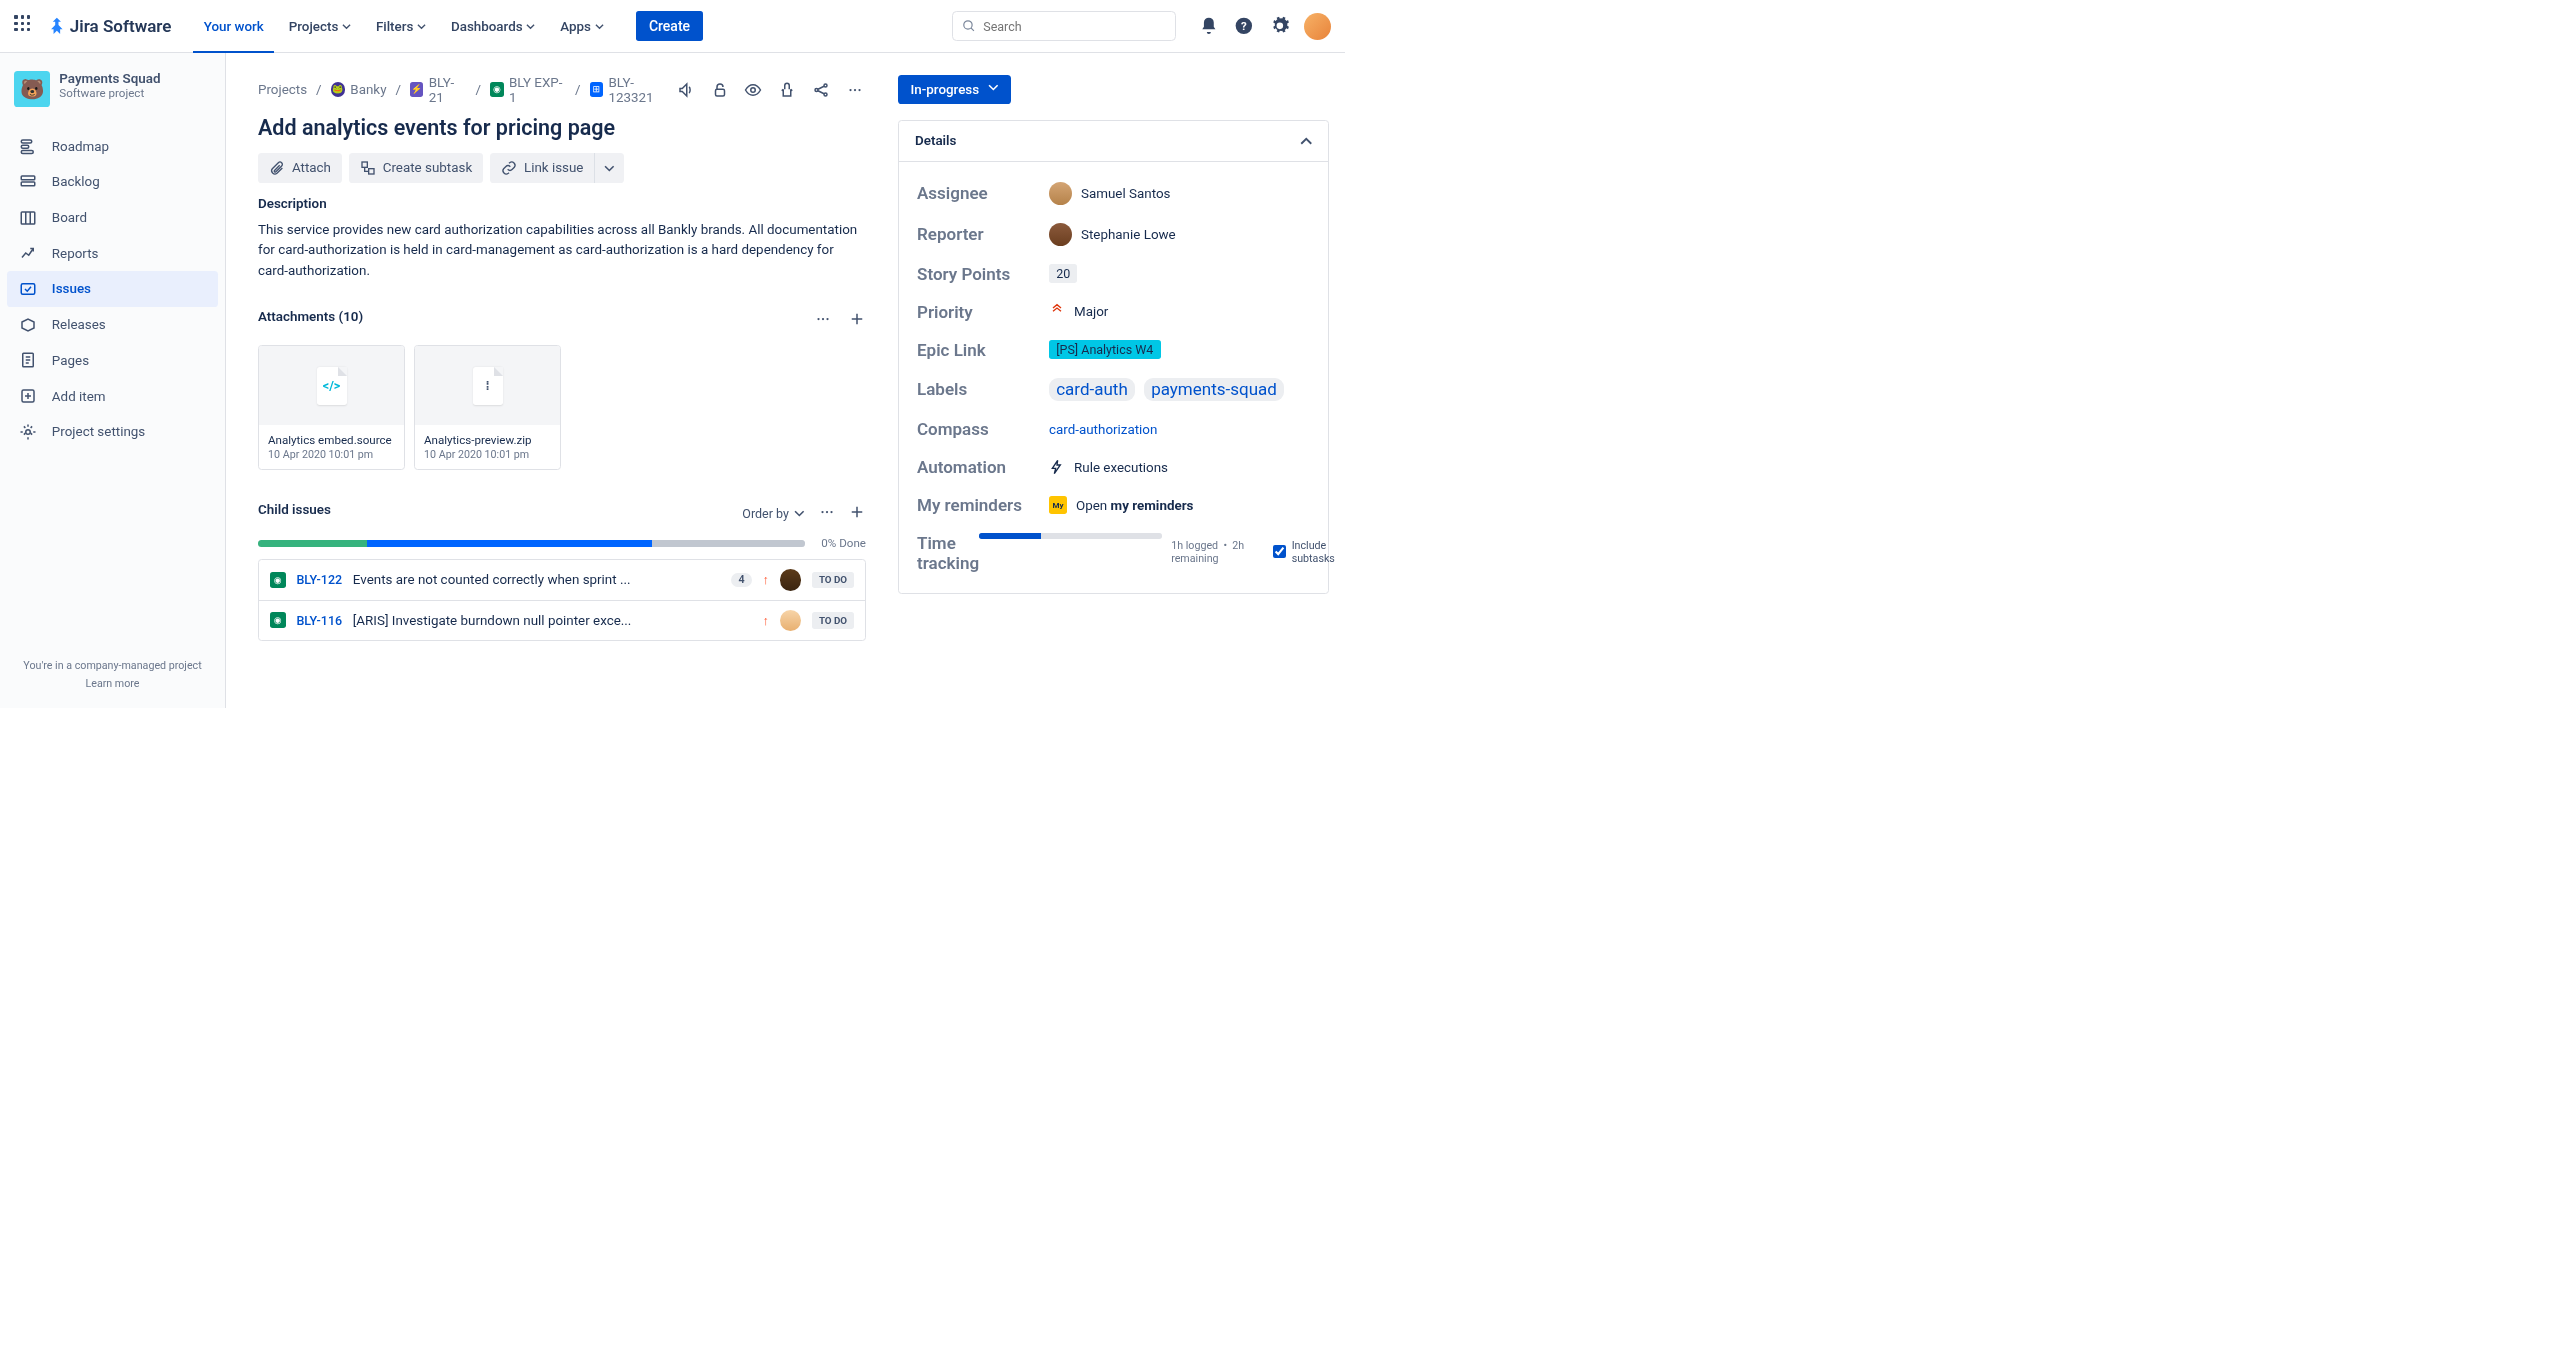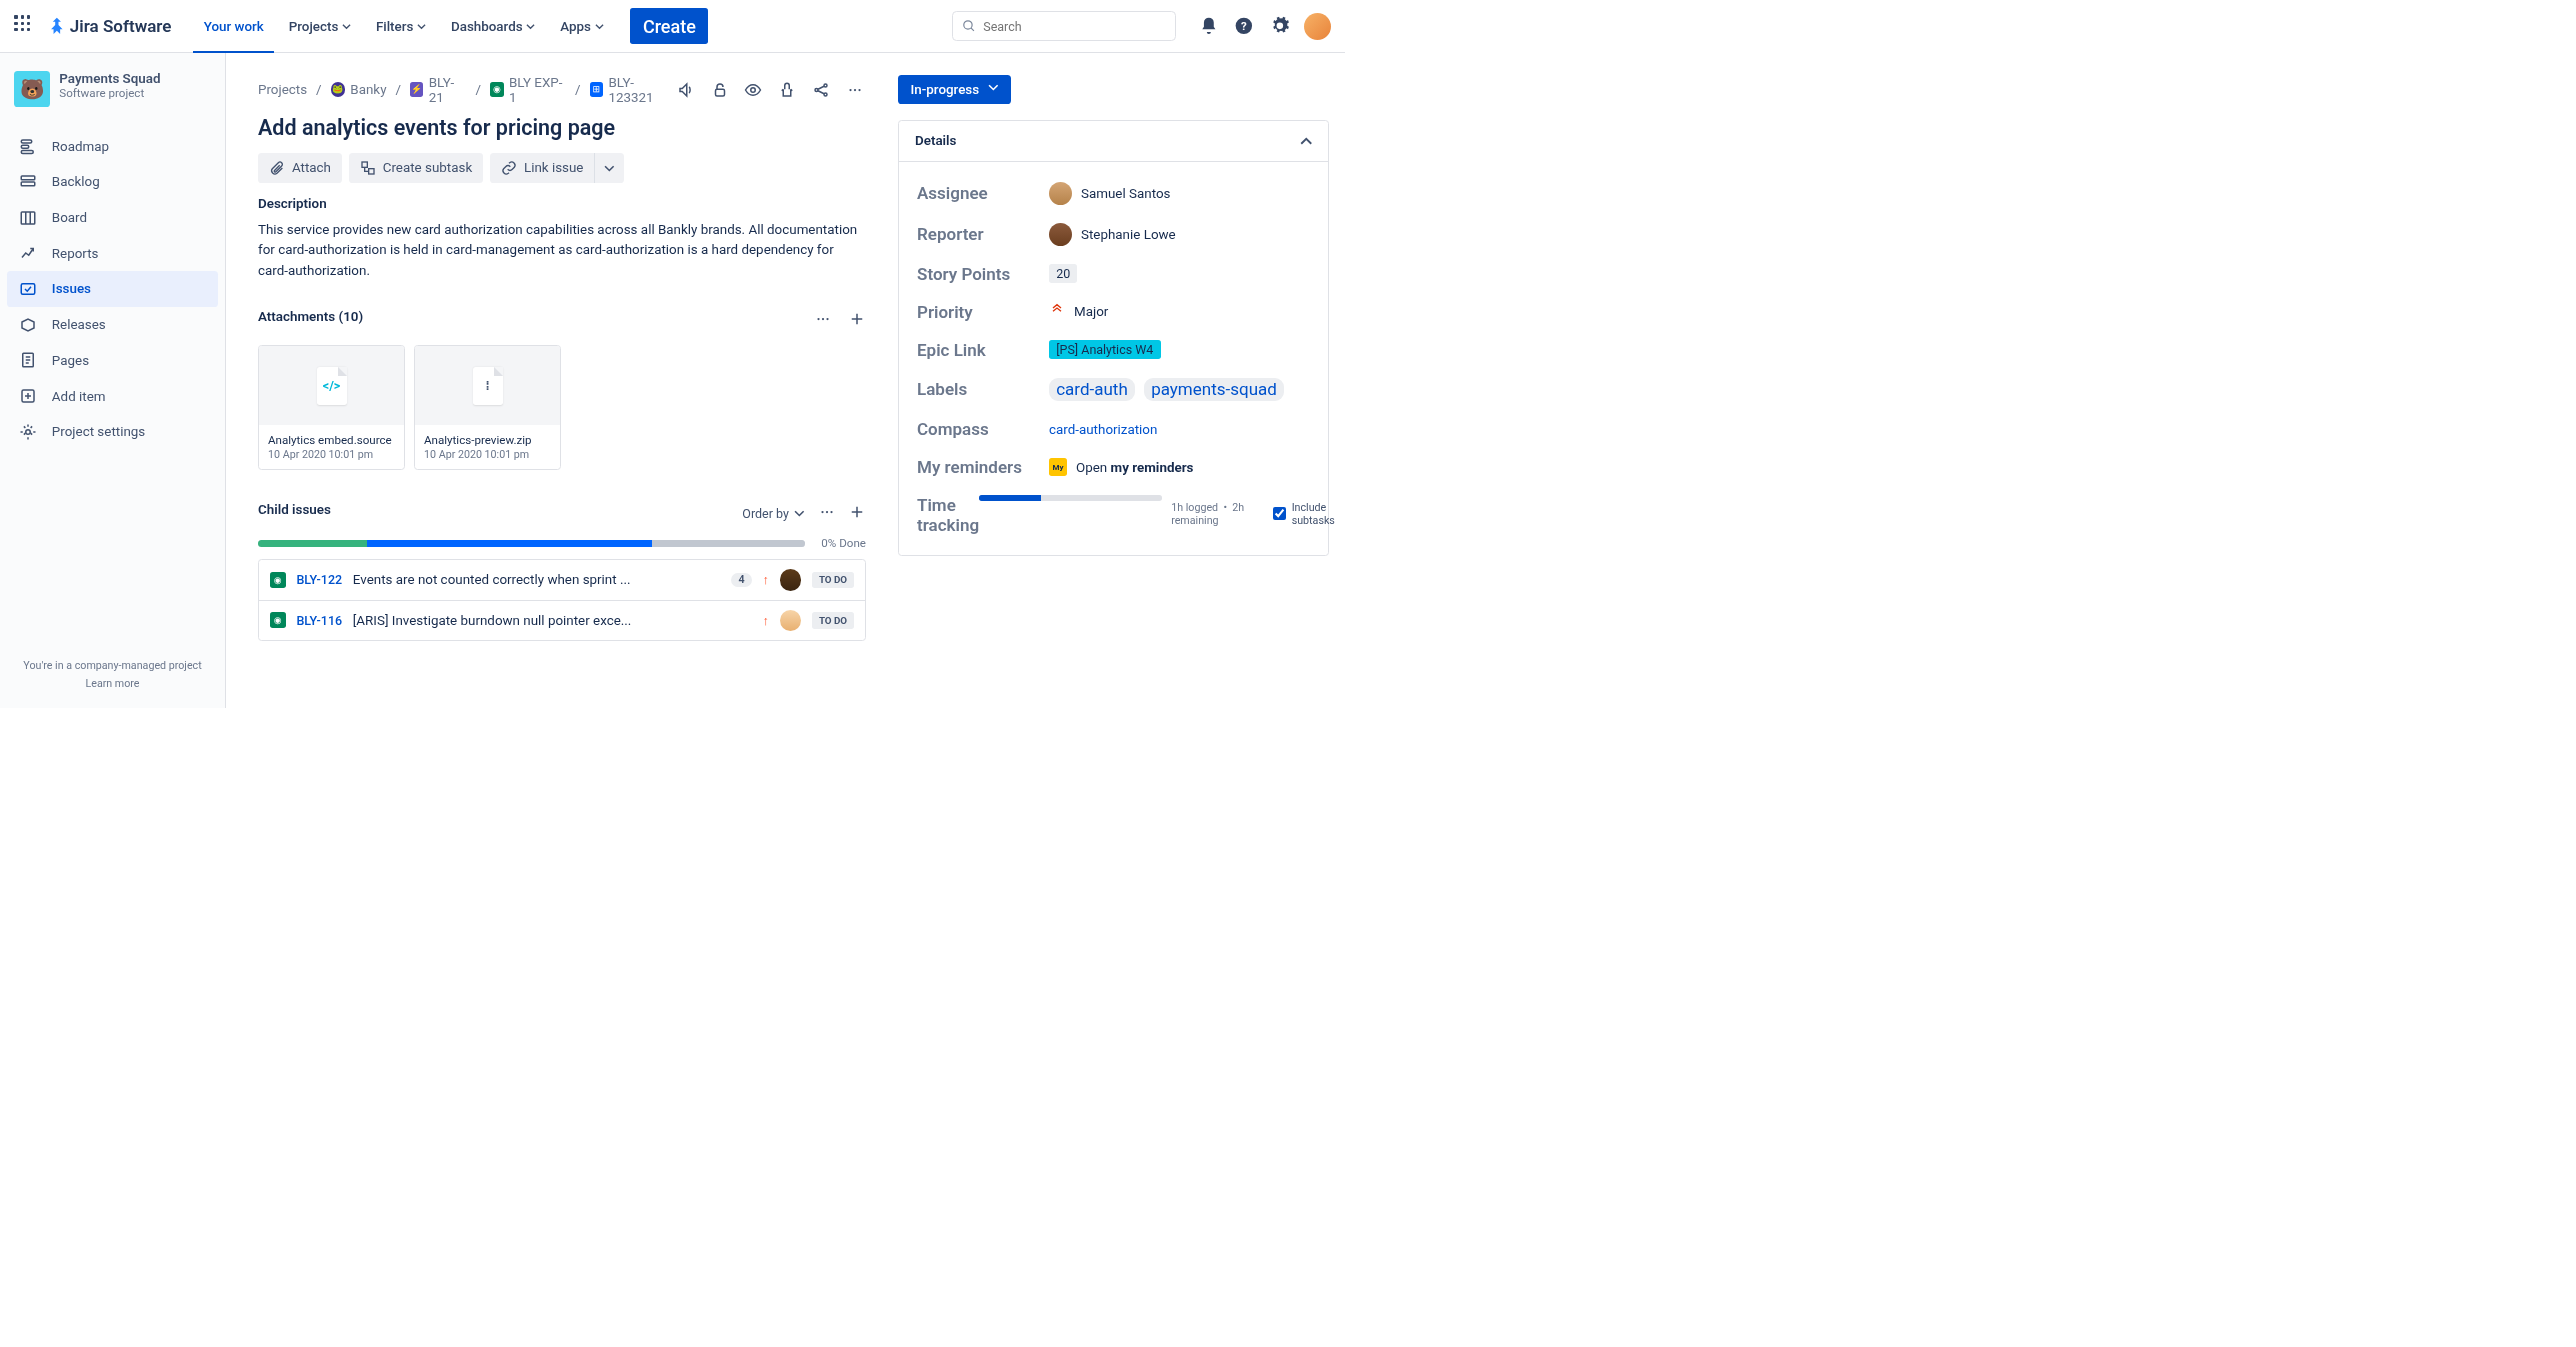--- a/index.html
+++ b/index.html
@@ -9,21 +9,21 @@
 .topnav { height: 53px; border-bottom: 0.9px solid #dfe1e6; display: flex; align-items: center; padding: 0 14.3px; gap: 7.2px; }
 .app-switcher { width: 21.5px; height: 21.5px; display: grid; grid-template-columns: repeat(3,3.6px); grid-template-rows: repeat(3,3.6px); gap: 2.7px; margin-right: 3.6px; cursor: pointer; }
 .app-switcher span { background: #344563; border-radius: 0.9px; }
 .logo { display: flex; align-items: center; gap: 3.6px; font-weight: 600; font-size: 17px; color: #253858; margin-right: 14.3px; }
 .logo svg { width: 19.7px; height: 19.7px; }
 .nav-items { display: flex; gap: 3.6px; }
 .nav-item { padding: 7.2px 10.7px; color: #344563; font-weight: 500; font-size: 13.4px; cursor: pointer; display: flex; align-items: center; gap: 3.6px; border-radius: 2.7px; position: relative; }
 .nav-item.active { color: #0052CC; }
 .nav-item.active::after { content: ""; position: absolute; bottom: -12.5px; left: 0; right: 0; height: 2.7px; background: #0052CC; }
 .chevron { width: 9px; height: 9px; }
-.create-btn { background: #0052CC; color: #fff; border: none; border-radius: 2.7px; padding: 7.2px 12.5px; font-weight: 500; font-size: 18px; margin-left: 9px; cursor: pointer; }
+.create-btn { background: #0052CC; color: #fff; border: none; border-radius: 2.7px; padding: 7.2px 12.5px; font-weight: 500; font-size: 14px; margin-left: 15px; cursor: pointer; }
 .spacer { flex: 1; }
 .search-box { width: 224px; height: 30px; border: 1.8px solid #dfe1e6; border-radius: 4.5px; display: flex; align-items: center; padding: 0 9px; gap: 7.2px; color: #7a869a; }
 .search-box input { border: none; outline: none; flex: 1; font-size: 12.5px; }
 .nav-icons { display: flex; align-items: center; gap: 12.5px; margin-left: 14.3px; }
 .nav-icon { width: 23px; height: 23px; color: #344563; cursor: pointer; display: flex; align-items: center; justify-content: center; }
 .avatar-img { width: 27px; height: 27px; border-radius: 50%; background: linear-gradient(135deg,#f7b267,#e8833a); }
 
 
 .layout { display: flex; height: calc(100% - 53px); }
 
@@ -551,20 +551,29 @@
                 <span class="label-chip">payments-squad</span>
               </div>
           </div>
           <div class="detail-row">
             <div class="detail-label">Compass</div>
             <div class="detail-value">
                 <a href="#">card-authorization</a>
               </div>
           </div>
           <div class="detail-row">
+            <div class="detail-label">Automation</div>
+            <div class="detail-value">
+                <svg width="16" height="16" viewBox="0 0 24 24">
+                  <path d="M13 2L5 14h5l-2 8 9-13h-5z" fill="none" stroke="#172B4D" stroke-width="2"></path>
+                </svg>
+                <span>Rule executions</span>
+              </div>
+          </div>
+          <div class="detail-row">
             <div class="detail-label">My reminders</div>
             <div class="detail-value">
                 <span class="my-icon">My</span>
                 <span><span>Open </span><strong>my reminders</strong></span>
               </div>
           </div>
           <div class="detail-row" style="align-items:flex-start;">
             <div class="detail-label">Time tracking</div>
             <div class="detail-value" style="flex-direction:row;align-items:flex-start;">
               <div class="time-bar">

